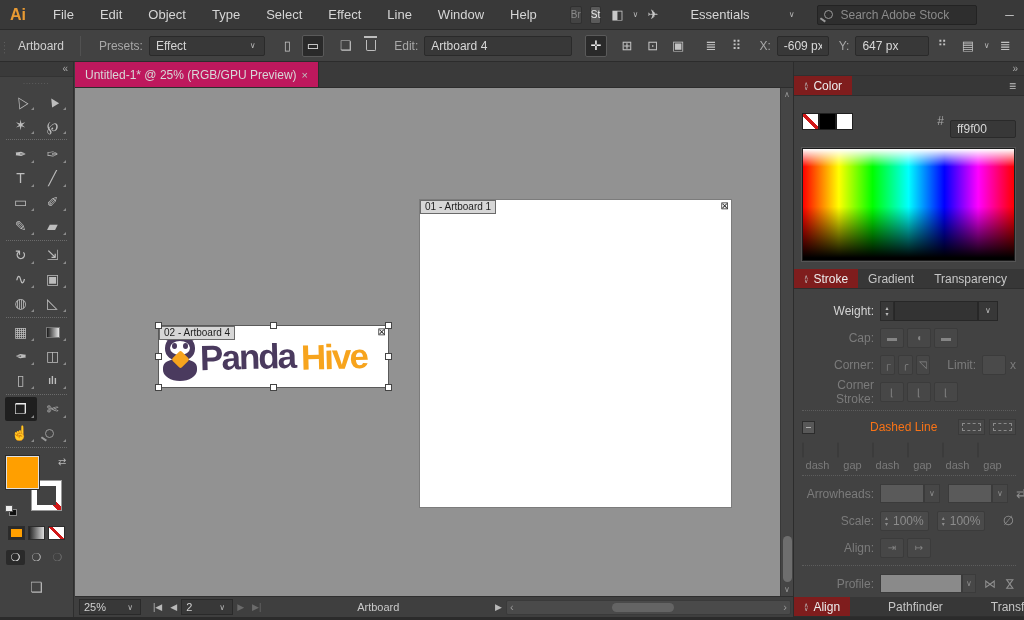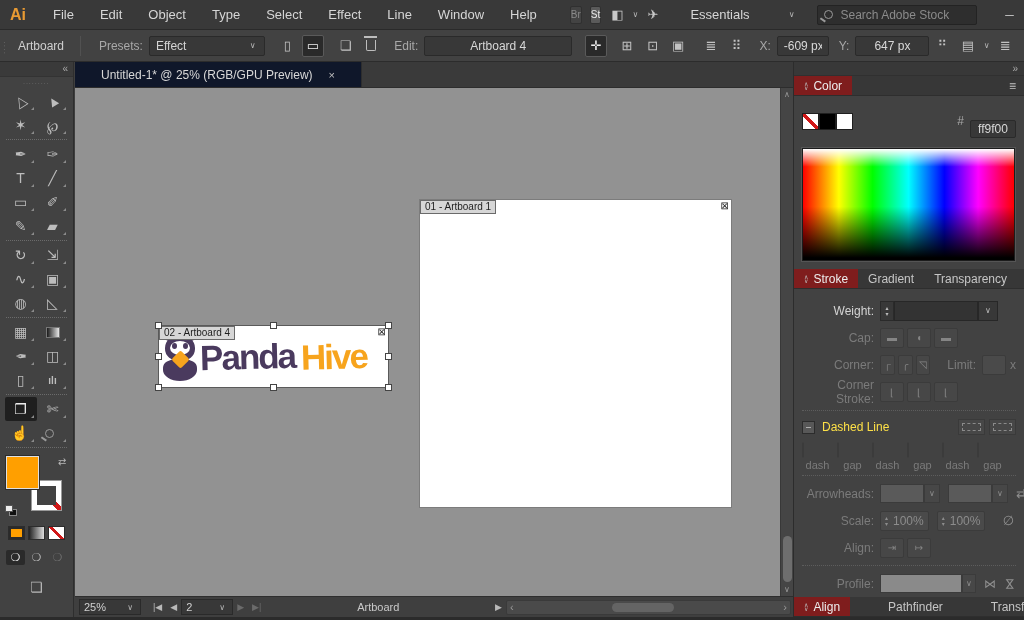--- a/index.html
+++ b/index.html
@@ -35,21 +35,21 @@
   
   .controlbar { position:absolute; left:0; top:30px; width:1024px; height:32px;
     background:#424242; border-bottom:1px solid #2c2c2c; display:flex; align-items:center; }
   .grip-v { color:#6c6c6c; font-size:9px; letter-spacing:1px; transform:rotate(90deg); width:10px; flex:none; }
   .cb-label { color:#cfcfcf; margin:0 8px; }
   .cb-dim { color:#a8a8a8; margin:0 6px 0 10px; }
   .cb-sep { width:1px; height:20px; background:#515151; margin:0 8px; }
   .dd { display:flex; align-items:center; justify-content:space-between; background:#383838;
     border:1px solid #2a2a2a; border-radius:2px; height:20px; padding:0 6px; color:#d4d4d4; }
   .field { background:#383838; border:1px solid #2a2a2a; border-radius:2px; height:20px;
-    color:#d8d8d8; font-size:12px; padding:0 6px; font-family:"Liberation Sans", sans-serif; outline:none;text-align:center; }
+    color:#d8d8d8; font-size:12px; padding:0 6px; font-family:"Liberation Sans", sans-serif; outline:none; }
   .icon-btn { width:24px; height:22px; display:flex; align-items:center; justify-content:center;
     color:#c3c3c3; font-size:13px; border-radius:2px; margin:0 2px; }
   .icon-btn.active { background:#2a2a2a; border:1px solid #5a5a5a; color:#efefef; }
   .trash { position:relative; width:10px; height:11px; border:1.5px solid #bdbdbd; border-top:none; border-radius:0 0 2px 2px; }
   .trash::before { content:""; position:absolute; left:-3px; top:-4px; width:13px; height:2px; background:#bdbdbd; }
   
   .toolbar { position:absolute; left:0; top:62px; width:74px; height:555px; background:#424242; border-right:1px solid #2e2e2e; }
   .tb-head { height:15px; background:#3a3a3a; color:#aaa; text-align:right; padding:0 5px; font-size:10px; line-height:14px; border-bottom:1px solid #333; }
   .tb-grip { text-align:center; color:#707070; font-size:7px; letter-spacing:1px; line-height:12px; }
   .tools { width:64px; margin:0 auto; display:grid; grid-template-columns:32px 32px; }
@@ -77,21 +77,21 @@
   .cgn .c2 { background:linear-gradient(to right,#222,#ddd); }
   .cgn .c3 { background:#fff; background-image:linear-gradient(45deg, transparent 42%, #d01818 42%, #d01818 58%, transparent 58%); }
   .modes { display:flex; justify-content:center; gap:2px; margin-top:10px; }
   .modes span { width:19px; height:15px; display:flex; align-items:center; justify-content:center; font-size:11px; color:#b5b5b5; }
   .modes span.on { background:#2a2a2a; border-radius:2px; color:#e6e6e6; }
   .modes span.off { color:#6d6d6d; }
   .screenmode { text-align:center; margin-top:14px; color:#b9b9b9; font-size:14px; }
   
   .canvas-col { position:absolute; left:75px; top:62px; width:718px; height:555px; display:flex; flex-direction:column; }
   .tabbar { height:26px; background:#3a3a3a; display:flex; border-bottom:1px solid #2d2d2d; }
-  .doc-tab { background:#0f172a; padding:0 26px; display:flex; align-items:center; gap:16px; color:#d8d8d8; font-size:12px; border-right:1px solid #2d2d2d; }
+  .doc-tab { background:#be185d; padding:0 10px; display:flex; align-items:center; gap:5px; color:#d8d8d8; font-size:12px; border-right:1px solid #2d2d2d; }
   .doc-tab .x { color:#c0c0c0; font-size:11px; }
   .canvas { position:relative; flex:1; background:#929292; overflow:hidden; }
   .artboard { position:absolute; background:#fff; }
   .ab-chip { position:absolute; left:0; top:0; background:#d6d6d6; border:1px solid #6a6a6a; color:#1d1d1d;
     font-size:10px; line-height:12px; padding:0 4px; white-space:nowrap; }
   .ab-x { position:absolute; right:2px; top:1px; color:#222; font-size:10px; line-height:10px; }
   #artboard-1 { left:344px; top:111px; width:313px; height:309px; border:1px solid #7c7c7c; }
   #artboard-4 { left:83px; top:237px; width:231px; height:63px; border:1px solid #5a5a5a; }
   .handle { position:absolute; width:7px; height:7px; background:#fff; border:1px solid #444; }
   .logo { display:flex; align-items:center; height:100%; padding-left:3px; }
@@ -458,21 +458,21 @@
         <span>Color</span>
       </span>
       <span class="tab-menu">≡</span>
     </div>
     <div class="color-body">
       <div class="cswatches">
         <span class="csw none"></span>
         <span class="csw black"></span>
         <span class="csw white"></span>
         <span class="hex-label">#</span>
-        <input class="field" style="width: 46px; height: 18px; margin-top: 16px;" value="ff9f00">
+        <input class="field" style="width: 66px; height: 18px; margin-top: 16px;" value="ff9f00">
       </div>
       <div class="spectrum"></div>
     </div>
 
     <div class="tabstrip">
       <span class="ptab active">
         <span class="dbl-chev">
           <span>∧</span>
           <span>∨</span>
         </span>
@@ -510,21 +510,21 @@
       </div>
       <div class="rp-row">
         <span class="rp-lab dis">Corner Stroke:</span>
         <span class="tri-btn">⌊</span>
         <span class="tri-btn">⌊</span>
         <span class="tri-btn">⌊</span>
       </div>
       <div class="dot-div"></div>
       <div class="rp-row" style="min-height:24px;">
         <span class="chk">–</span>
-        <span style="color:#fde047;">Dashed Line</span>
+        <span style="color:#f97316;margin-left:48px;">Dashed Line</span>
         <span class="spacer"></span>
         <span class="dash-btn"></span>
         <span class="dash-btn"></span>
       </div>
       <div class="dash-grid">
         <span class="dash-cell"><span class="df"></span><div class="dl">dash</div></span>
         <span class="dash-cell"><span class="df"></span><div class="dl">gap</div></span>
         <span class="dash-cell"><span class="df"></span><div class="dl">dash</div></span>
         <span class="dash-cell"><span class="df"></span><div class="dl">gap</div></span>
         <span class="dash-cell"><span class="df"></span><div class="dl">dash</div></span>

